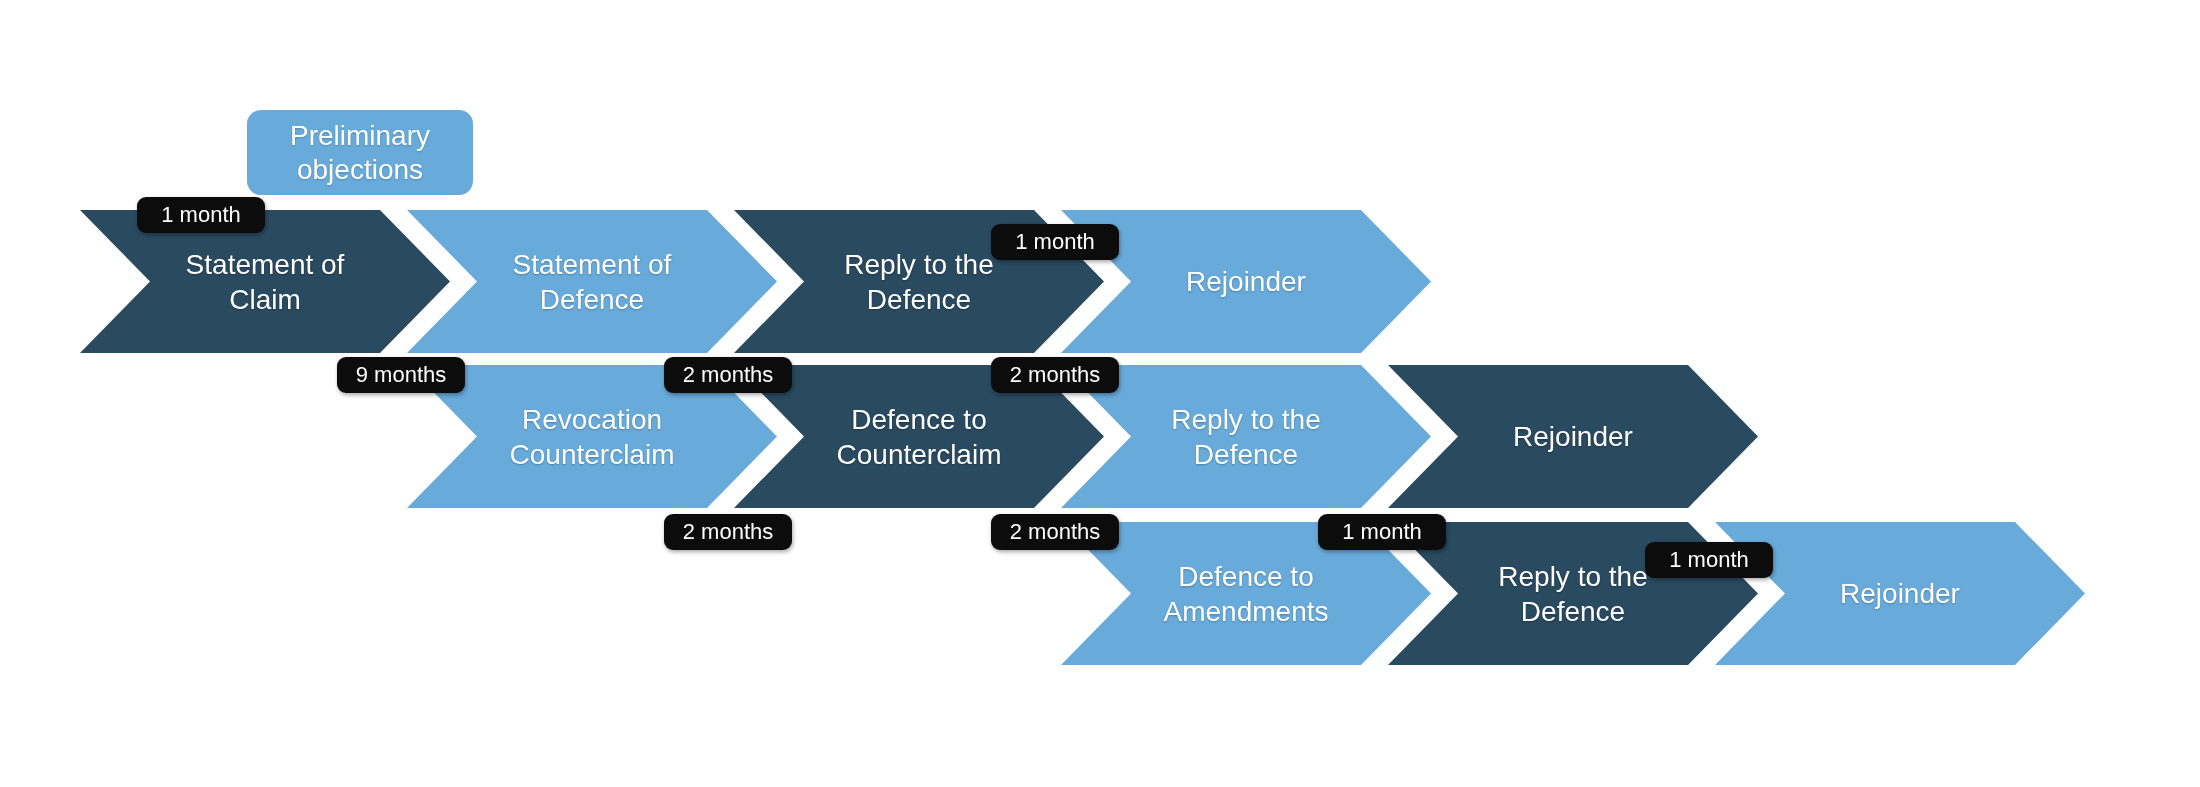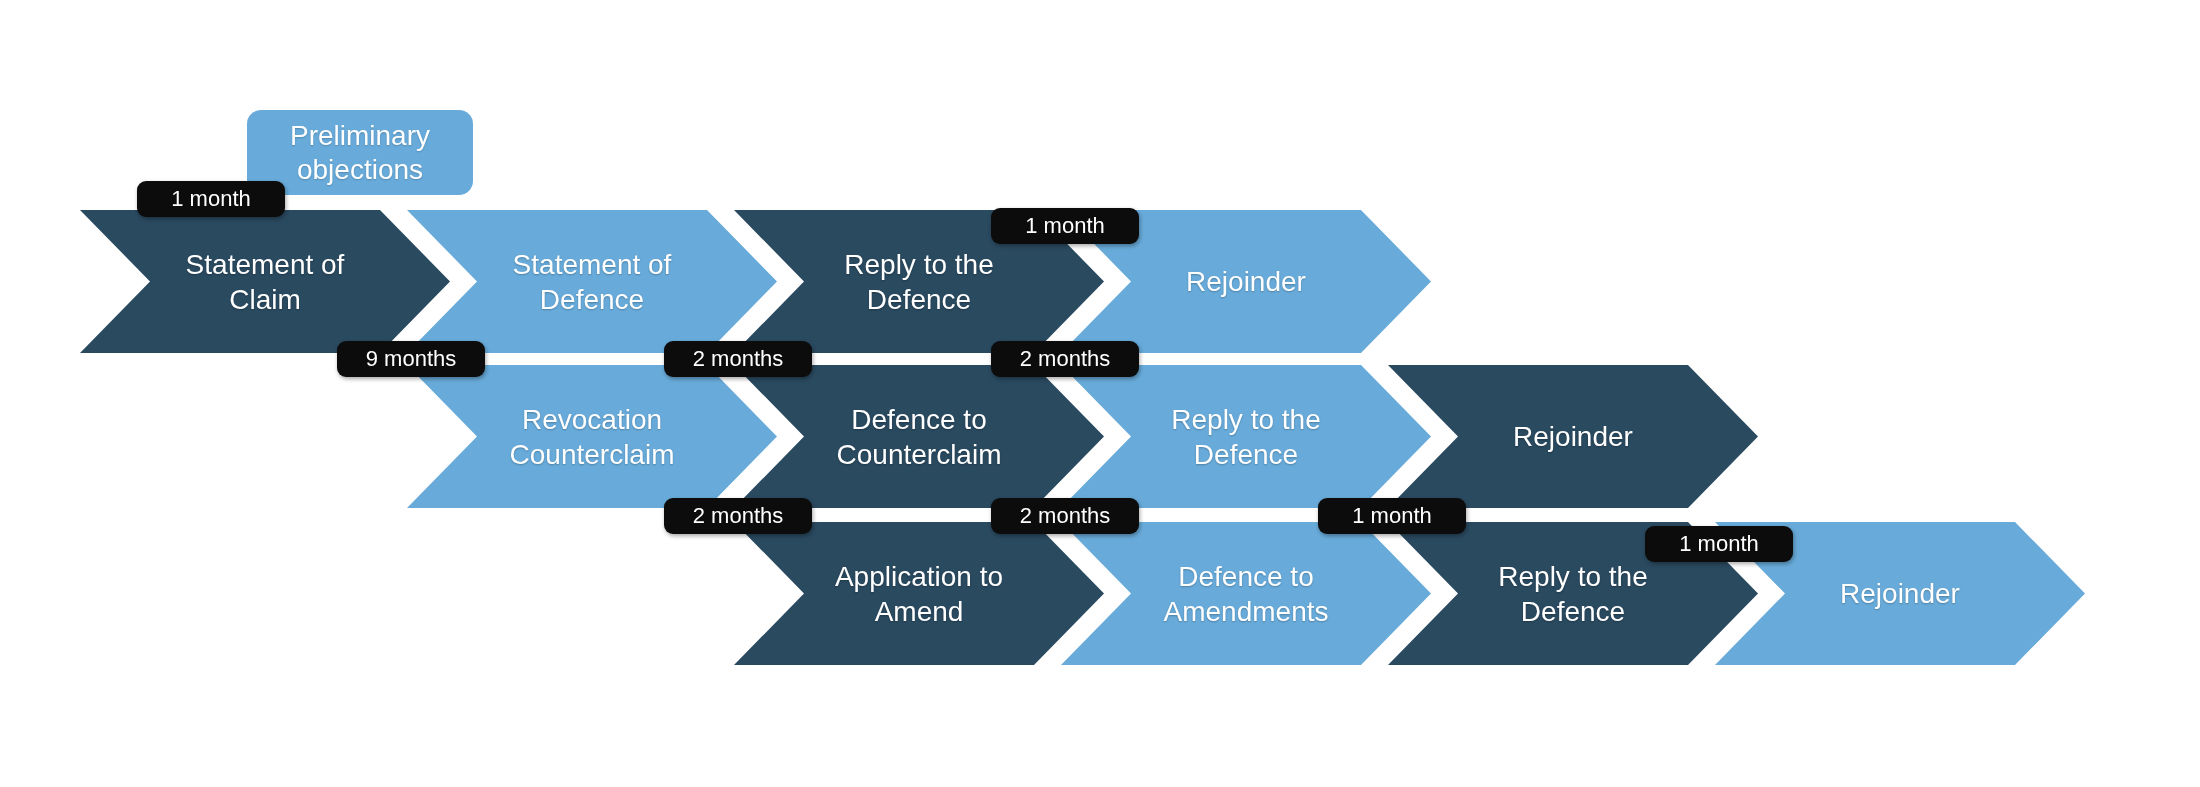--- a/index.html
+++ b/index.html
@@ -31,29 +31,30 @@
     white-space:pre-line;
     text-shadow:0 1px 2px rgba(0,0,0,0.25);
   }
   .row1{top:210px;} .row2{top:365px;} .row3{top:522px;}
   .s1{left:80px;} .s2{left:407px;} .s3{left:734px;}
   .s4{left:1061px;} .s5{left:1388px;} .s6{left:1715px;}
 
   
   .badge{
     position:absolute;
-    width:148px;
+    width:128px;
     height:36px;
     background:#0C0C0C;
     border-radius:9px;
     display:flex;
     align-items:center;
     justify-content:center;
     box-shadow:1px 2px 4px rgba(0,0,0,0.35);
     z-index:5;
+    margin-top:16px;
   }
   .badge-label{
     color:#ffffff;
     font-size:22px;
     line-height:36px;
     white-space:nowrap;
   }
   .b1{left:137px;top:181px;}
   .b2{left:991px;top:208px;}
   .b3{left:337px;top:341px;}
@@ -122,24 +123,20 @@
 Counterclaim</span>
   </div>
   <div class="arrow light row2 s4">
     <span class="arrow-label">Reply to the
 Defence</span>
   </div>
   <div class="arrow dark row2 s5">
     <span class="arrow-label">Rejoinder</span>
   </div>
 
-  <div class="arrow dark row3 s3">
-    <span class="arrow-label">Application to
-Amend</span>
-  </div>
   <div class="arrow light row3 s4">
     <span class="arrow-label">Defence to
 Amendments</span>
   </div>
   <div class="arrow dark row3 s5">
     <span class="arrow-label">Reply to the
 Defence</span>
   </div>
   <div class="arrow light row3 s6">
     <span class="arrow-label">Rejoinder</span>

